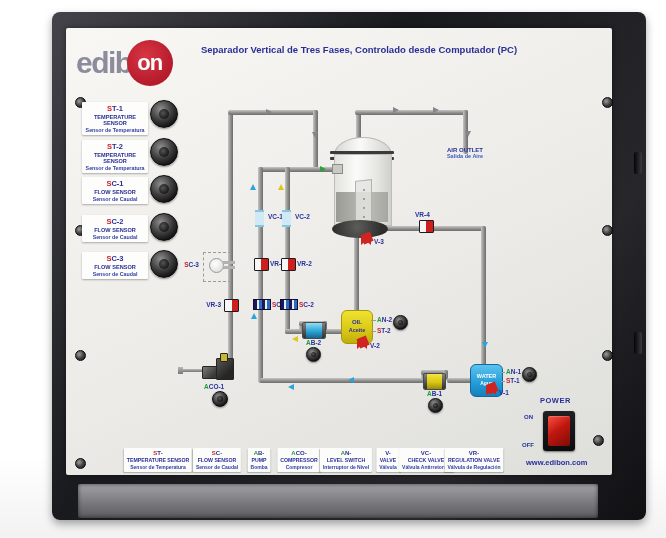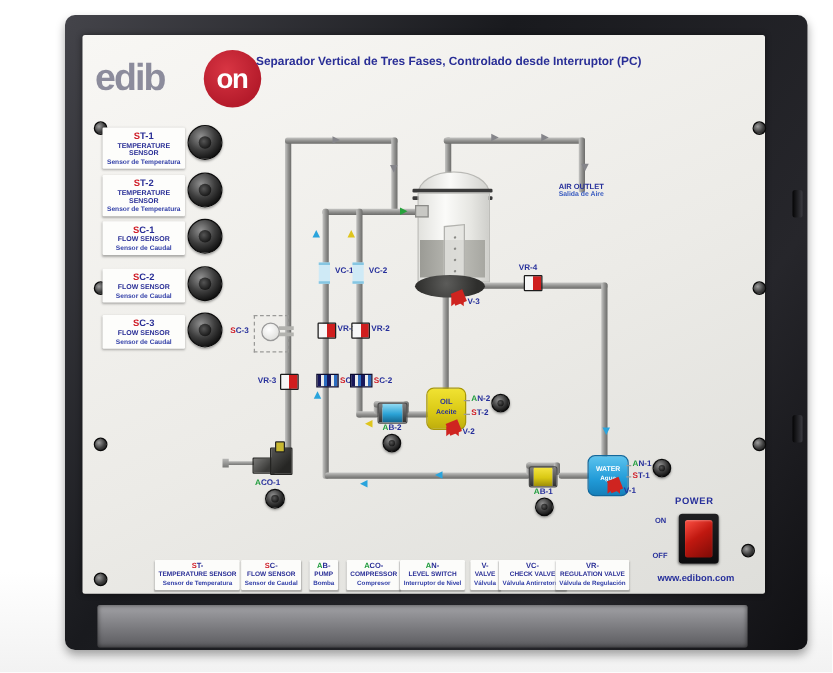--- a/index.html
+++ b/index.html
@@ -11,21 +11,21 @@
            box-shadow:0 4px 8px rgba(0,0,0,.35);}
   .hinge{position:absolute;width:8px;height:22px;background:linear-gradient(to right,#050506,#3a3a40);border-radius:2px;}
   .base-strip{position:absolute;left:26px;top:472px;width:520px;height:34px;border-radius:2px;
               background:linear-gradient(#a2a2a6,#7a7a7e 55%,#5b5b5f);box-shadow:0 0 4px rgba(0,0,0,.6) inset;}
   
   .panel{position:absolute;left:14px;top:16px;width:546px;height:447px;border-radius:2px;
          background:linear-gradient(155deg,#f8f7f4,#ecebe7 55%,#dededa);box-shadow:0 0 5px rgba(0,0,0,.45);}
   .screw{position:absolute;width:9px;height:9px;border-radius:50%;border:1px solid #0a0a0a;
          background:radial-gradient(circle at 35% 35%,#9c9c9c,#3c3c3c 55%,#141414);}
   
-  .logo{position:absolute;left:10px;top:12px;display:flex;align-items:center;gap:36px;}
+  .logo{position:absolute;left:10px;top:12px;display:flex;align-items:center;}
   .logo .txt{font-size:30px;font-weight:bold;color:#8c8c9c;letter-spacing:-1.5px;}
   .logo .dot{width:46px;height:46px;margin-left:-5px;border-radius:50%;background:radial-gradient(circle at 40% 35%,#d83543,#b51b2b 70%);
              display:flex;align-items:center;justify-content:center;color:#fff;font-size:22px;font-weight:bold;letter-spacing:-1px;}
   
   .titles{position:absolute;left:60px;right:20px;top:14px;text-align:center;color:#292e96;}
   .t1{font-size:15px;font-weight:800;letter-spacing:1px;}
   .t2{font-size:10px;font-weight:bold;margin-top:3px;}
   .t3{font-size:9.5px;font-weight:bold;margin-top:2px;}
   
   .plate{position:absolute;left:16px;width:64px;background:#fdfdfb;border-radius:1px;text-align:center;
@@ -125,21 +125,21 @@
       <div class="screw" style="left:527px;top:407px;"></div>
 
       <div class="logo">
         <span class="txt">edib</span>
         <span class="dot">
             <span>on</span>
           </span>
       </div>
 
       <div class="titles">
-        <div class="t3">Separador Vertical de Tres Fases, Controlado desde Interruptor (PC)</div>
+        <div class="t3">Separador Vertical de Tres Fases, Controlado desde Computador (PC)</div>
       </div>
 
       <div class="plate" style="top:74px;">
         <span class="pc code-s">ST-1</span>
         <span class="pe">TEMPERATURE SENSOR</span>
         <span class="ps">Sensor de Temperatura</span>
       </div>
       <div class="plate" style="top:112px;">
         <span class="pc code-s">ST-2</span>
         <span class="pe">TEMPERATURE SENSOR</span>

